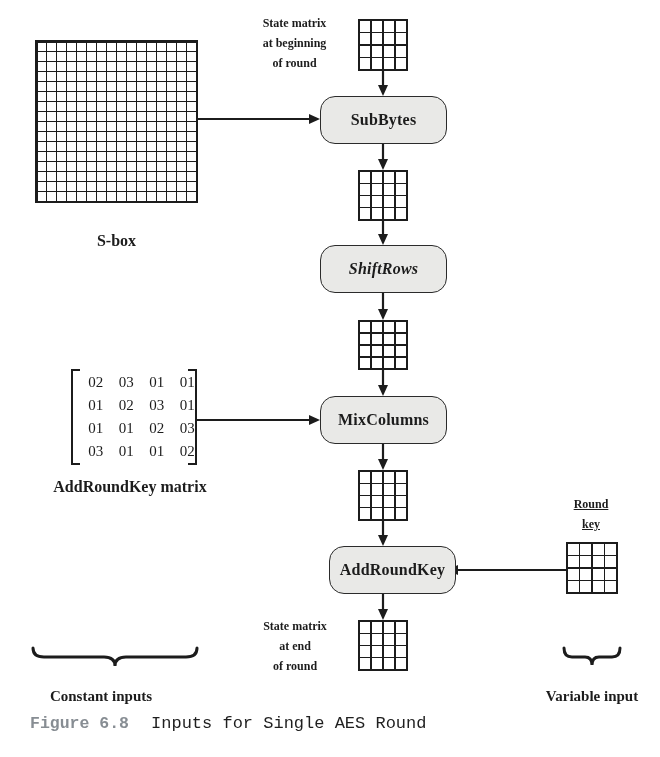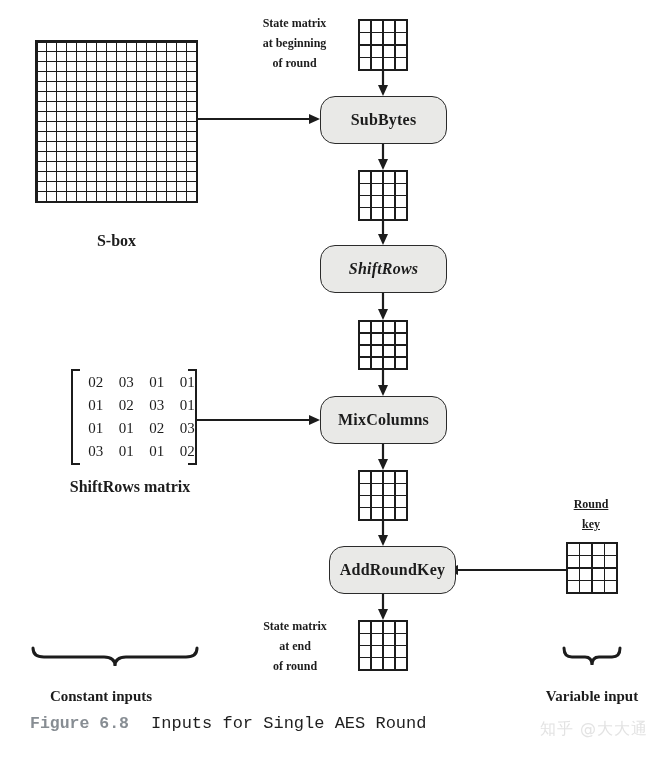--- a/index.html
+++ b/index.html
@@ -491,21 +491,21 @@
     <span>01</span>
     <span>01</span>
     <span>01</span>
     <span>02</span>
     <span>03</span>
     <span>03</span>
     <span>01</span>
     <span>01</span>
     <span>02</span>
   </div>
-  <div class="lbl lbl-md" style="left:45px; top:477px; width:170px; font-size:16px;">ShiftRows matrix</div>
+  <div class="lbl lbl-md" style="left:45px; top:477px; width:170px; font-size:16px;">AddRoundKey matrix</div>
 
   <div class="lbl lbl-sm" style="left:560px; top:494px; width:62px;text-decoration:underline;">Round
 key</div>
   <div class="grid" style="left: 566px; top: 542px; width: 52px; height: 52px; grid-template-columns: repeat(4, 1fr); grid-template-rows: repeat(4, 1fr);">
       <div class="cell"></div>
       <div class="cell"></div>
       <div class="cell"></div>
       <div class="cell"></div>
       <div class="cell"></div>
       <div class="cell"></div>
@@ -543,15 +543,14 @@
       <div class="cell"></div>
     </div>
 
   <div class="lbl" style="left:19px; top:688px; width:164px; font-size:15px;">Constant inputs</div>
   <div class="lbl" style="left:528px; top:688px; width:128px; font-size:15px;">Variable input</div>
 
   <div class="caption">
     <span class="figno">Figure 6.8</span><span class="title">Inputs for Single AES Round</span>
   </div>
 
-  <div class="watermark">知乎 @大大通</div>
 
 </div>
 
 </body></html>

